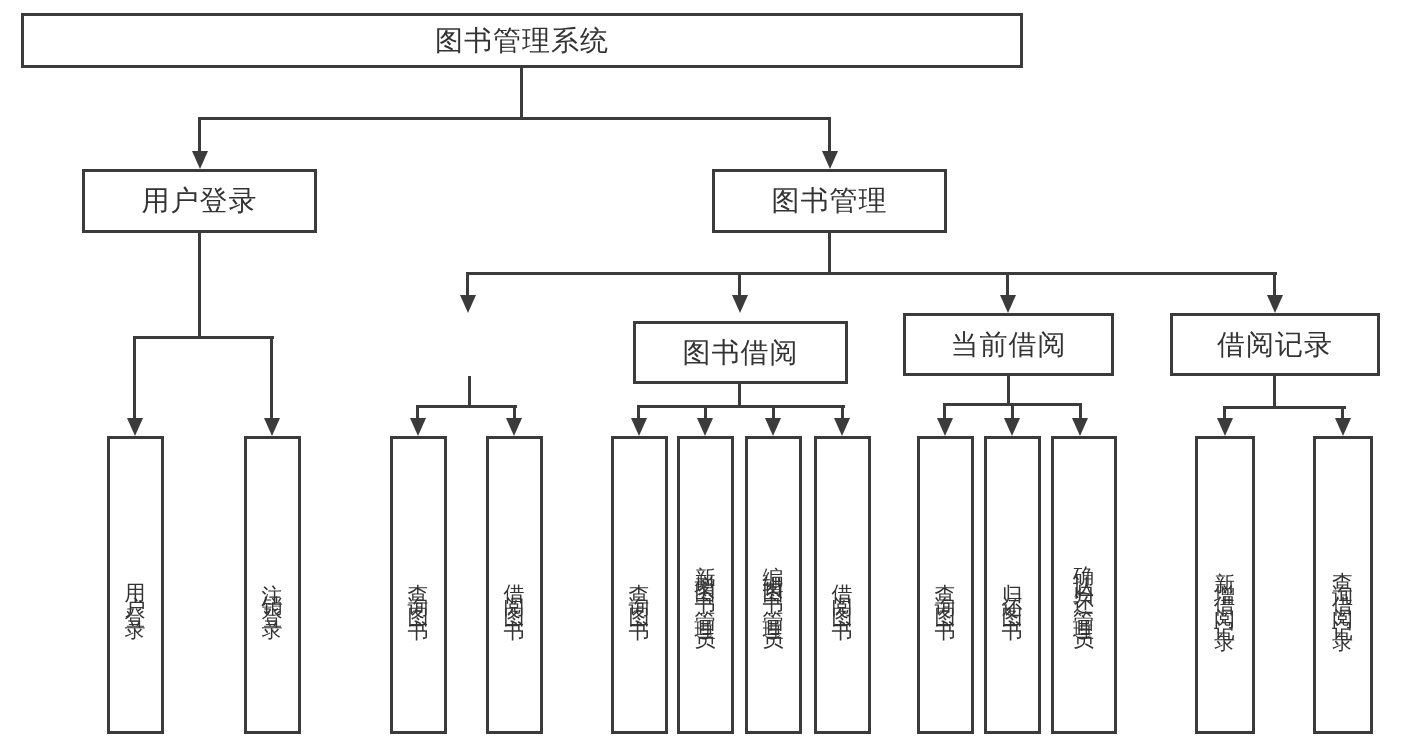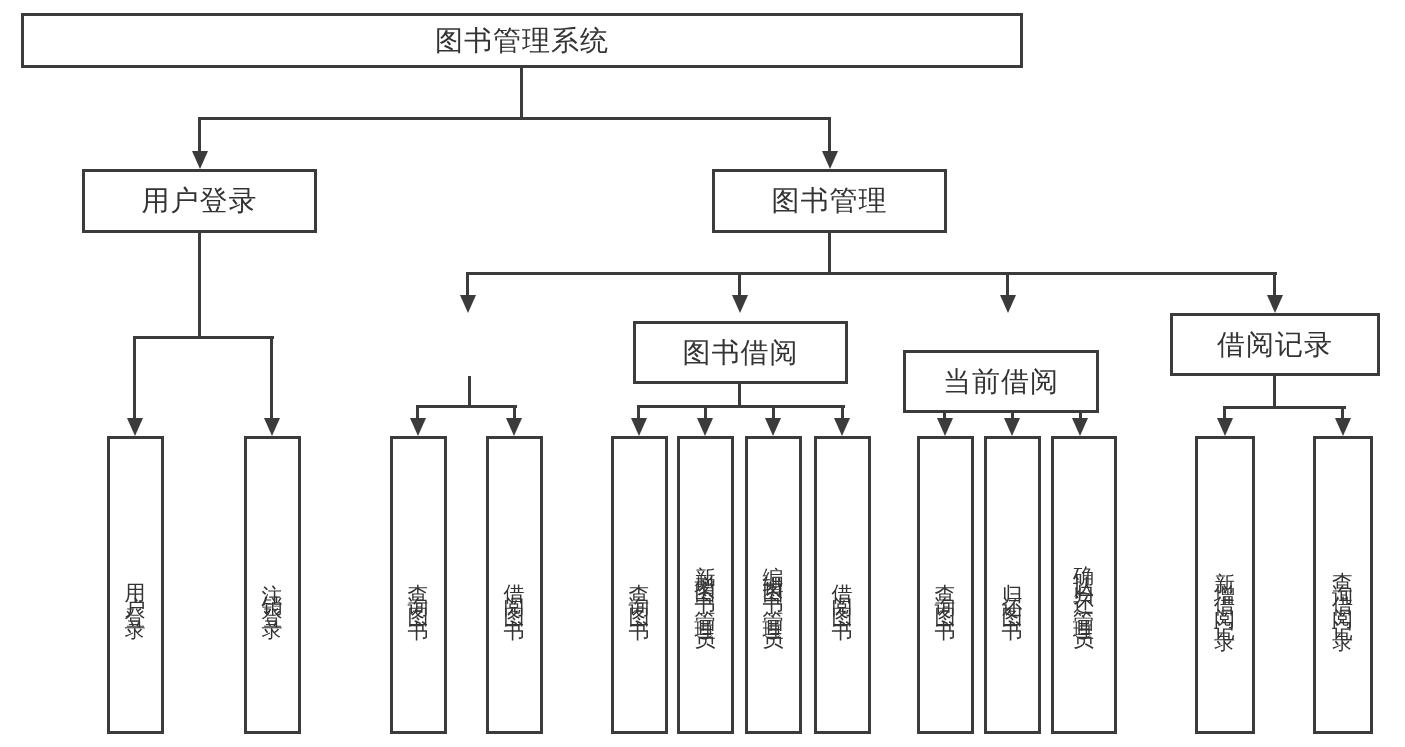--- a/index.html
+++ b/index.html
@@ -99,21 +99,21 @@
   <div class="vl" style="left:466px; top:272px; height:23px;"></div>
   <div class="vl" style="left:738px; top:272px; height:23px;"></div>
   <div class="vl" style="left:1006px; top:272px; height:23px;"></div>
   <div class="vl" style="left:1273px; top:272px; height:23px;"></div>
   <div class="ah" style="left:460px; top:295px;"></div>
   <div class="ah" style="left:732px; top:295px;"></div>
   <div class="ah" style="left:1000px; top:295px;"></div>
   <div class="ah" style="left:1267px; top:295px;"></div>
 
   <div class="box" style="left:633px; top:313px; width:215px; height:63px;margin-top:8px;">图书借阅</div>
-  <div class="box" style="left:903px; top:313px; width:196px; height:63px;margin-top:37px;">当前借阅</div>
+  <div class="box" style="left:903px; top:313px; width:211px; height:63px;">当前借阅</div>
   <div class="box" style="left:1170px; top:313px; width:210px; height:63px;">借阅记录</div>
 
   <div class="vl" style="left:468px; top:376px; height:31px;"></div>
   <div class="hl" style="left:416px; top:405px; width:101px;"></div>
   <div class="vl" style="left:416px; top:405px; height:13px;"></div>
   <div class="vl" style="left:513px; top:405px; height:13px;"></div>
   <div class="ah" style="left:410px; top:418px;"></div>
   <div class="ah" style="left:506px; top:418px;"></div>
 
   <div class="vl" style="left:738px; top:376px; height:31px;"></div>

